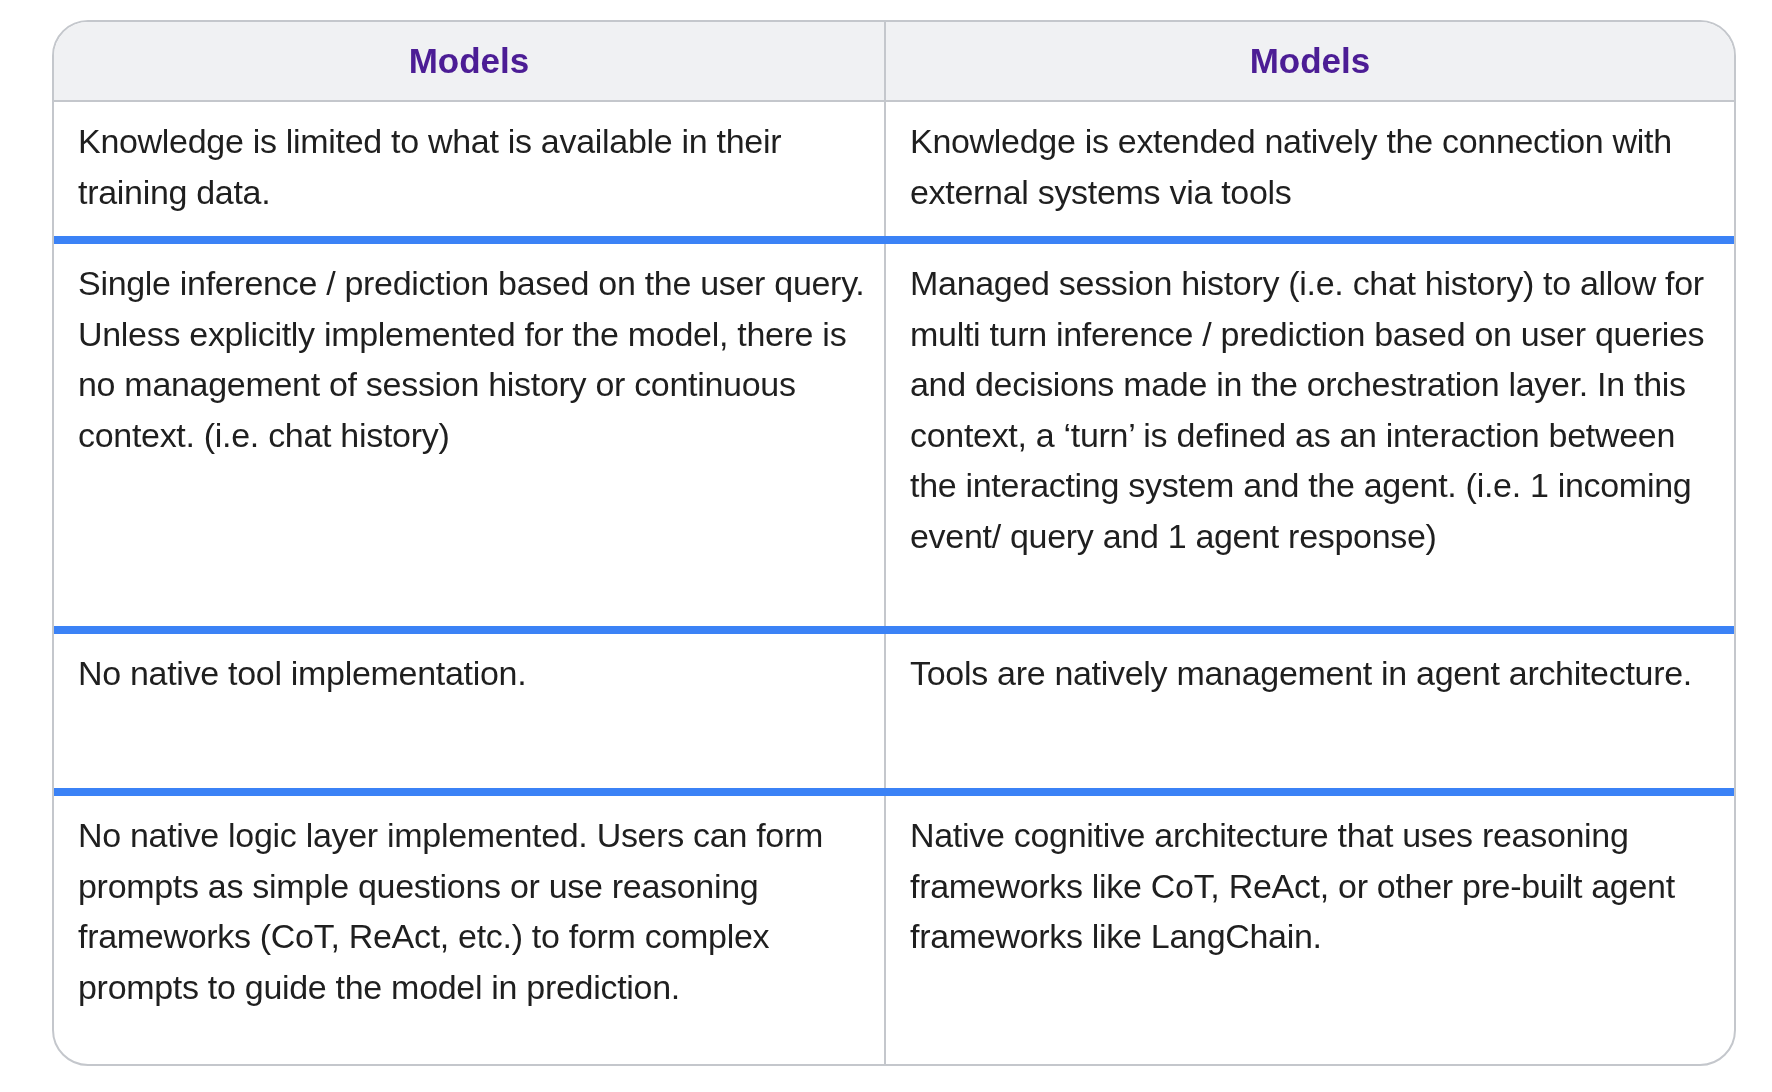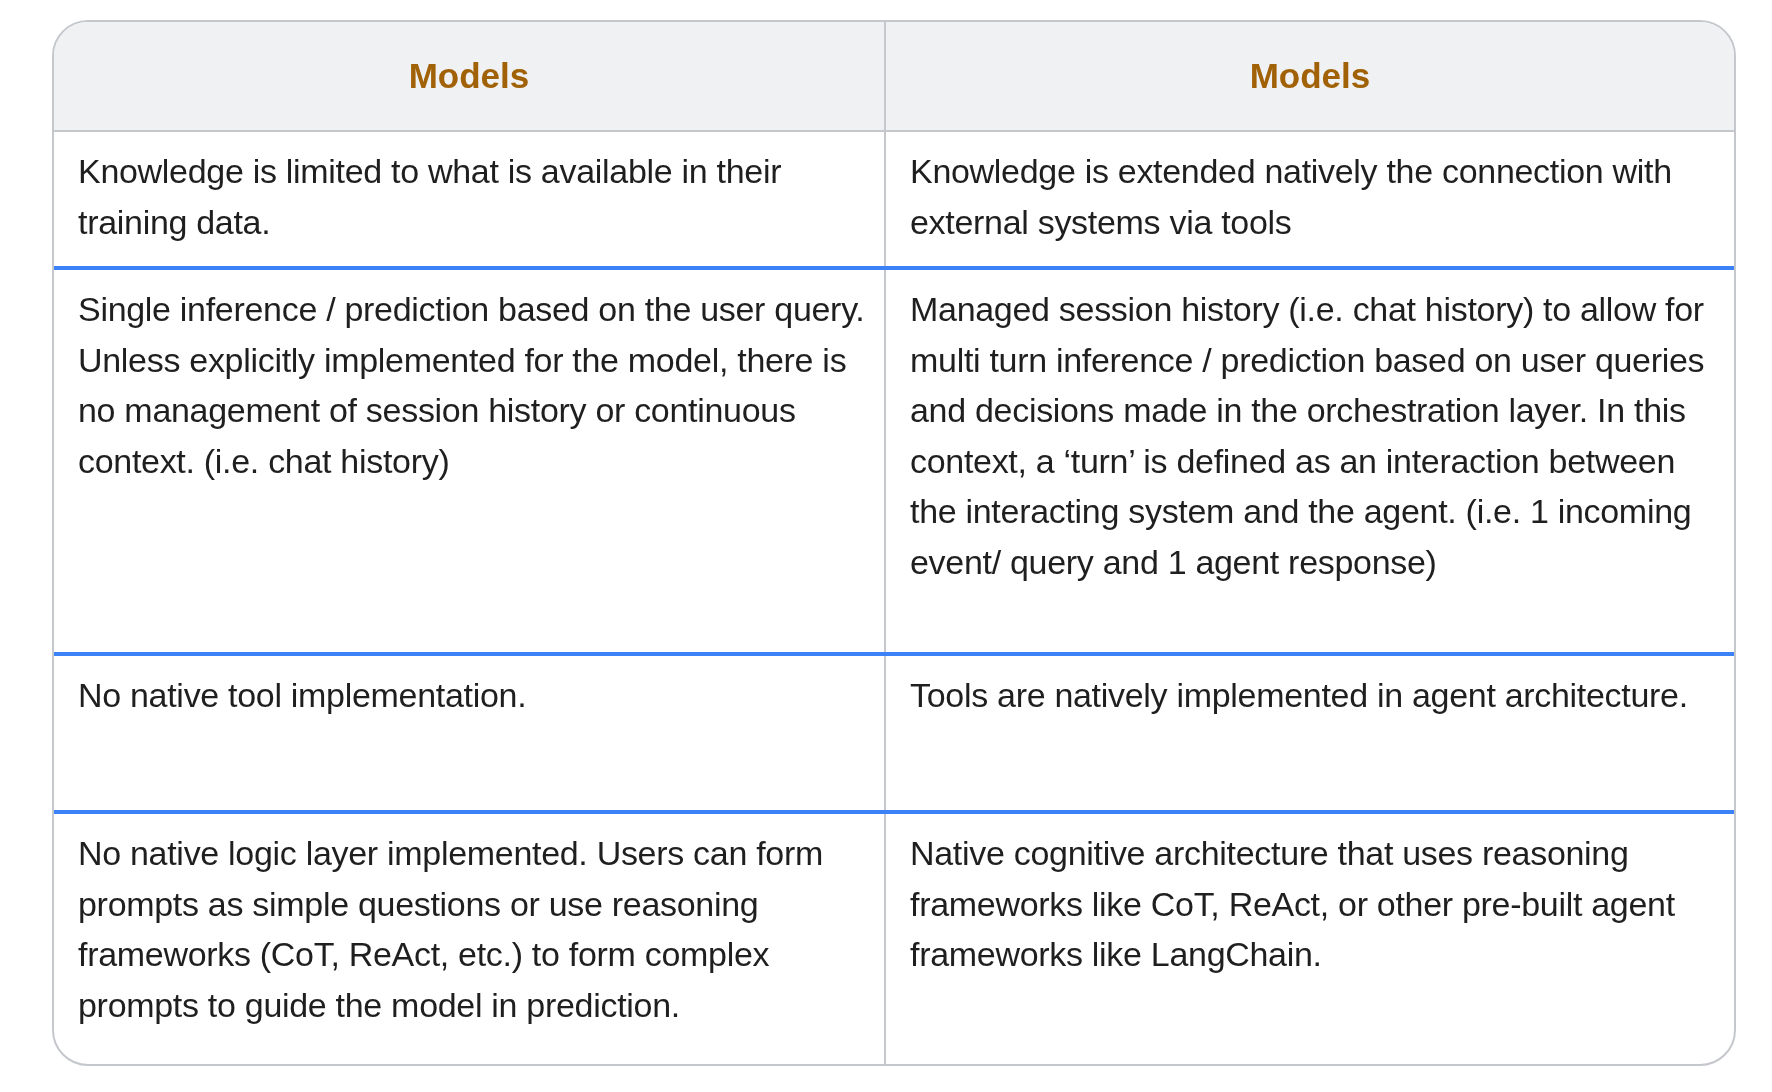--- a/index.html
+++ b/index.html
@@ -34,34 +34,34 @@
     }
     table.compare col.c1 { width: 831px; }
     table.compare col.c2 { width: auto; }
     table.compare th {
       background: #f0f1f3;
       font-weight: 600;
       font-size: 35px;
       text-align: center;
       vertical-align: middle;
       height: 78px;
-      padding: 15px;
+      padding: 0;
       border-bottom: 2px solid #c4c7cc;
-      color: #a16207;
+      color: #4c1d95;
     }
     table.compare th + th,
     table.compare td + td {
       border-left: 2px solid #c4c7cc;
     }
     table.compare td {
       font-size: 34px;
       line-height: 50.5px;
       vertical-align: top;
       padding: 14px 14px 0 24px;
-      border-bottom: 4px solid #3b82f6;
+      border-bottom: 8px solid #3b82f6;
       letter-spacing: -0.3px;
       color: #1f1f1f;
     }
     table.compare tr:last-child td {
       border-bottom: none;
     }
     tr.r1 td { height: 120px; }
     tr.r2 td { height: 368px; margin-top: 20px; }
     tr.r3 td { height: 140px; margin-top: 22px; }
     tr.r4 td { height: auto; }
@@ -85,21 +85,21 @@
       <tr class="r1">
         <td>Knowledge is limited to what is available in their training data.</td>
         <td>Knowledge is extended natively the connection with external systems via tools</td>
       </tr>
       <tr class="r2">
         <td>Single inference / prediction based on the user query. Unless explicitly implemented for the model, there is no management of session history or continuous context. (i.e. chat history)</td>
         <td>Managed session history (i.e. chat history) to allow for multi turn inference / prediction based on user queries and decisions made in the orchestration layer. In this context, a ‘turn’ is defined as an interaction between the interacting system and the agent. (i.e. 1 incoming event/ query and 1 agent response)</td>
       </tr>
       <tr class="r3">
         <td>No native tool implementation.</td>
-        <td>Tools are natively implemented in agent architecture.</td>
+        <td>Tools are natively management in agent architecture.</td>
       </tr>
       <tr class="r4">
         <td>No native logic layer implemented. Users can form prompts as simple questions or use reasoning frameworks (CoT, ReAct, etc.) to form complex prompts to guide the model in prediction.</td>
         <td>Native cognitive architecture that uses reasoning frameworks like CoT, ReAct, or other pre-built agent frameworks like LangChain.</td>
       </tr>
     </tbody>
   </table>
 </div>
 
 </body></html>

